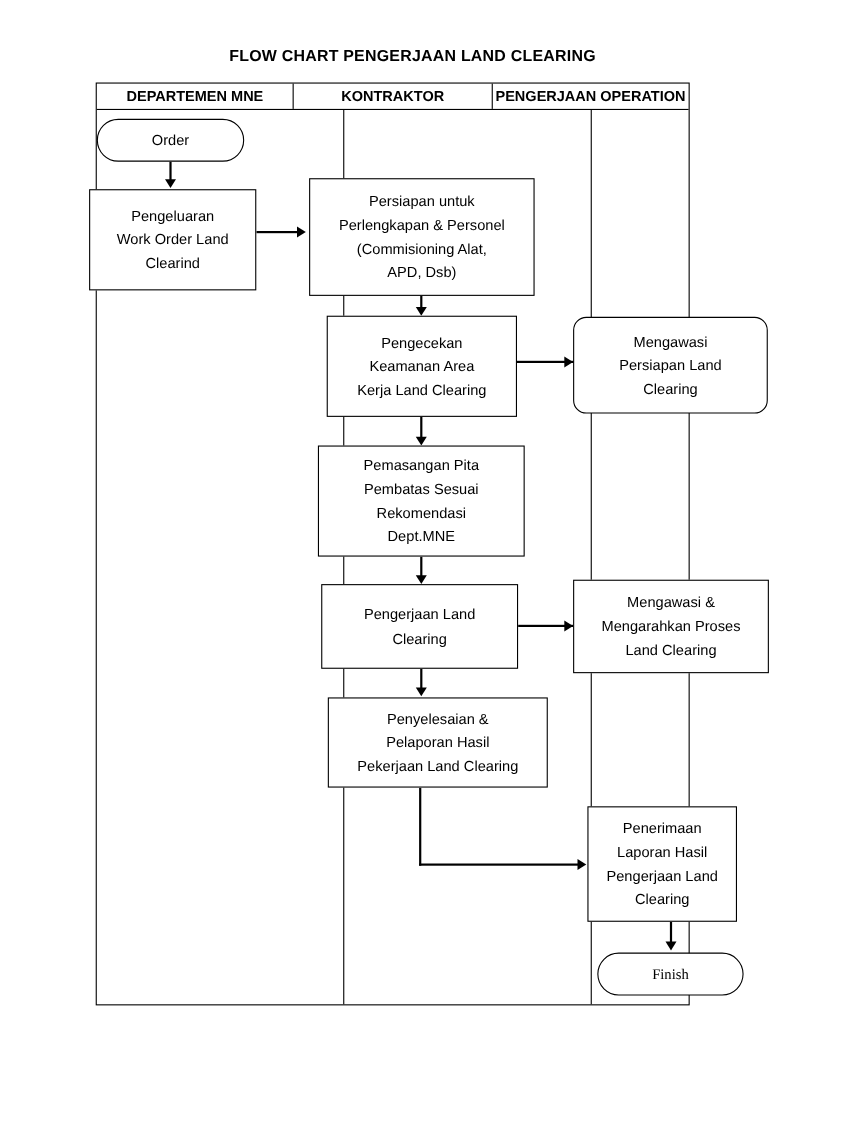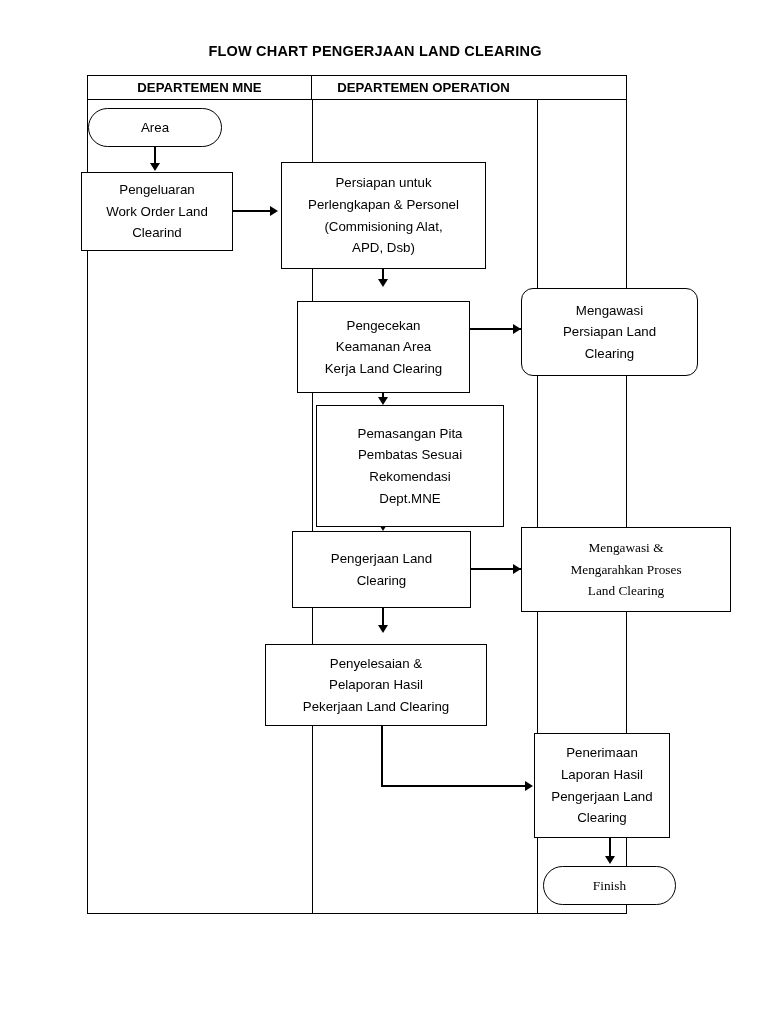--- a/index.html
+++ b/index.html
@@ -122,88 +122,89 @@
 </style>
 </head>
 <body>
 
 <div id="page-title">FLOW CHART PENGERJAAN LAND CLEARING</div>
 
 <div id="swimlane-frame">
 
   <div id="header-row">
     <div class="lane-header lane-1">DEPARTEMEN MNE</div>
-    <div class="lane-header lane-3">DEPARTEMEN OPERATION</div>
+    <div class="lane-header lane-2">KONTRAKTOR</div>
+    <div class="lane-header lane-3">PENGERJAAN OPERATION</div>
   </div>
 
   <div class="lane-divider" id="lane-divider-1"></div>
   <div class="lane-divider" id="lane-divider-2"></div>
 
 </div>
 
-<div class="node terminator" style="left:88px; top:108px; width:134px; height:39px;">Area</div>
+<div class="node terminator" style="left:88px; top:108px; width:134px; height:39px;">Order</div>
 
 <div class="conn v" style="left:154px; top:147px; height:17px;"></div>
 <div class="arrowhead down" style="left:150px; top:163px;"></div>
 
-<div class="node" style="left:81px; top:172px; width:152px; height:79px;">Pengeluaran
+<div class="node" style="left:81px; top:172px; width:152px; height:92px;">Pengeluaran
 Work Order Land
 Clearind</div>
 
 <div class="conn h" style="left:233px; top:210px; width:38px;"></div>
 <div class="arrowhead right" style="left:270px; top:206px;"></div>
 
 <div class="node" style="left:281px; top:162px; width:205px; height:107px;">Persiapan untuk
 Perlengkapan &amp; Personel
 (Commisioning Alat,
 APD, Dsb)</div>
 
 <div class="conn v" style="left:382px; top:263px; height:17px;"></div>
 <div class="arrowhead down" style="left:378px; top:279px;"></div>
 
-<div class="node" style="left:297px; top:287px; width:173px; height:92px;margin-top:14px;">Pengecekan
+<div class="node" style="left:297px; top:287px; width:173px; height:92px;">Pengecekan
 Keamanan Area
 Kerja Land Clearing</div>
 
 <div class="conn h" style="left:470px; top:328px; width:52px;"></div>
 <div class="arrowhead right" style="left:513px; top:324px;"></div>
 
 <div class="conn v" style="left:382px; top:379px; height:19px;"></div>
 <div class="arrowhead down" style="left:378px; top:397px;"></div>
 
-<div class="node" style="left:289px; top:405px; width:188px; height:122px;margin-left:27px;">Pemasangan Pita
+<div class="node" style="left:289px; top:405px; width:188px; height:101px;">Pemasangan Pita
 Pembatas Sesuai
 Rekomendasi
 Dept.MNE</div>
 
 <div class="conn v" style="left:382px; top:506px; height:18px;"></div>
 <div class="arrowhead down" style="left:378px; top:523px;"></div>
 
 <div class="node" style="left:292px; top:531px; width:179px; height:77px;">Pengerjaan Land
 Clearing</div>
 
 <div class="conn h" style="left:471px; top:568px; width:51px;"></div>
 <div class="arrowhead right" style="left:513px; top:564px;"></div>
 
 <div class="conn v" style="left:382px; top:608px; height:18px;"></div>
 <div class="arrowhead down" style="left:378px; top:625px;"></div>
 
-<div class="node" style="left:265px; top:634px; width:222px; height:82px;margin-top:10px;">Penyelesaian &amp;
+<div class="node" style="left:298px; top:634px; width:200px; height:82px;">Penyelesaian &amp;
 Pelaporan Hasil
 Pekerjaan Land Clearing</div>
 
 <div class="conn v" style="left:381px; top:716px; height:71px;"></div>
 <div class="conn h" style="left:381px; top:785px; width:145px;"></div>
 <div class="arrowhead right" style="left:525px; top:781px;"></div>
 
 <div class="node" style="left:521px; top:288px; width:177px; height:88px;border-radius:12px;">Mengawasi
 Persiapan Land
 Clearing</div>
 
-<div class="node" style="left:521px; top:527px; width:210px; height:85px;font-family:Liberation Serif, serif;">Mengawasi &amp;
+<div class="node" style="left:521px; top:527px; width:178px; height:85px;">Mengawasi &amp;
 Mengarahkan Proses
 Land Clearing</div>
 
 <div class="node" style="left:534px; top:733px; width:136px; height:105px;">Penerimaan
 Laporan Hasil
 Pengerjaan Land
 Clearing</div>
 
 <div class="conn v" style="left:609px; top:838px; height:19px;"></div>
 <div class="arrowhead down" style="left:605px; top:856px;"></div>

